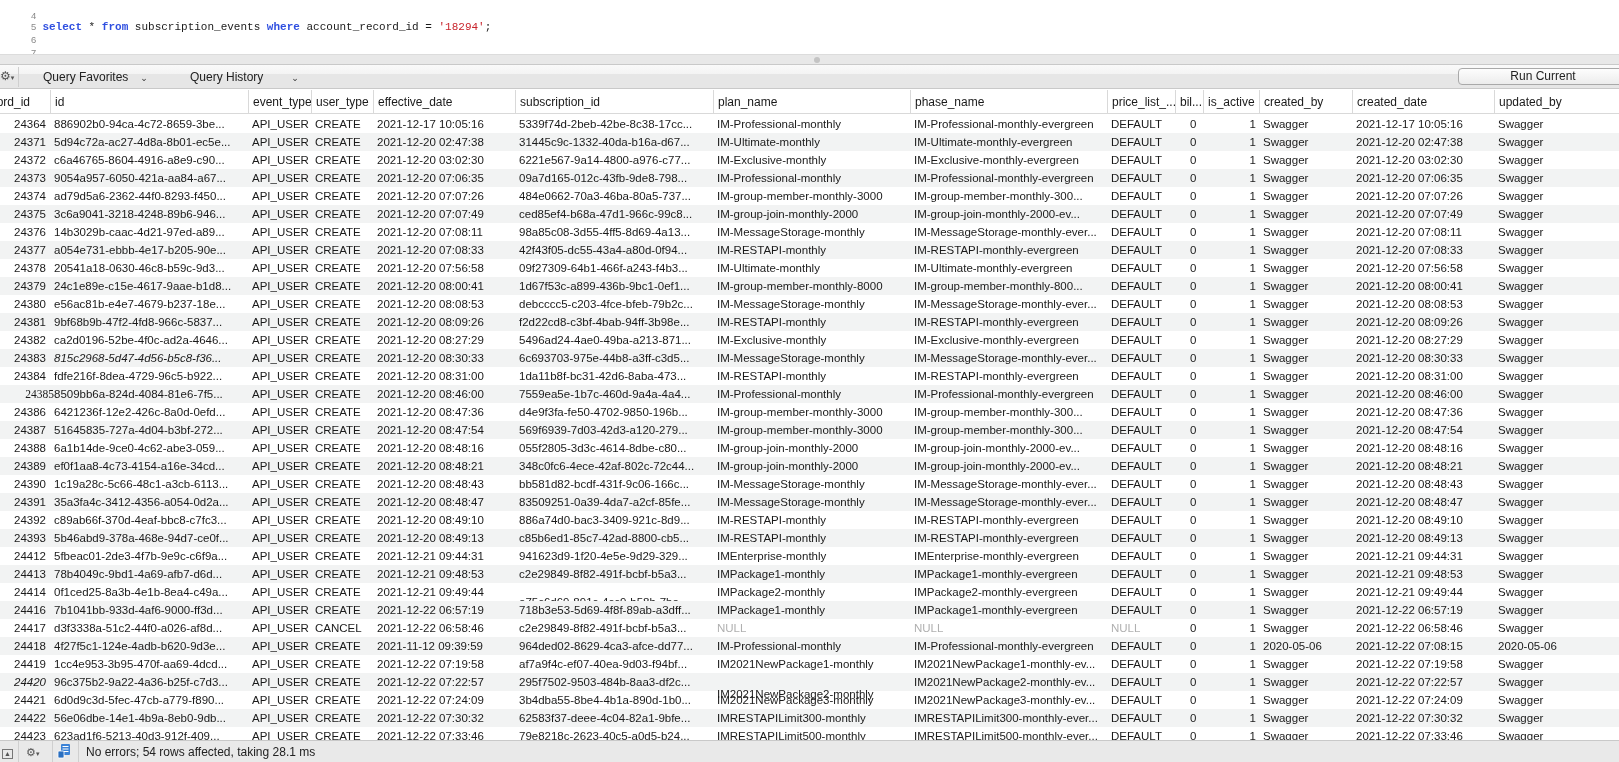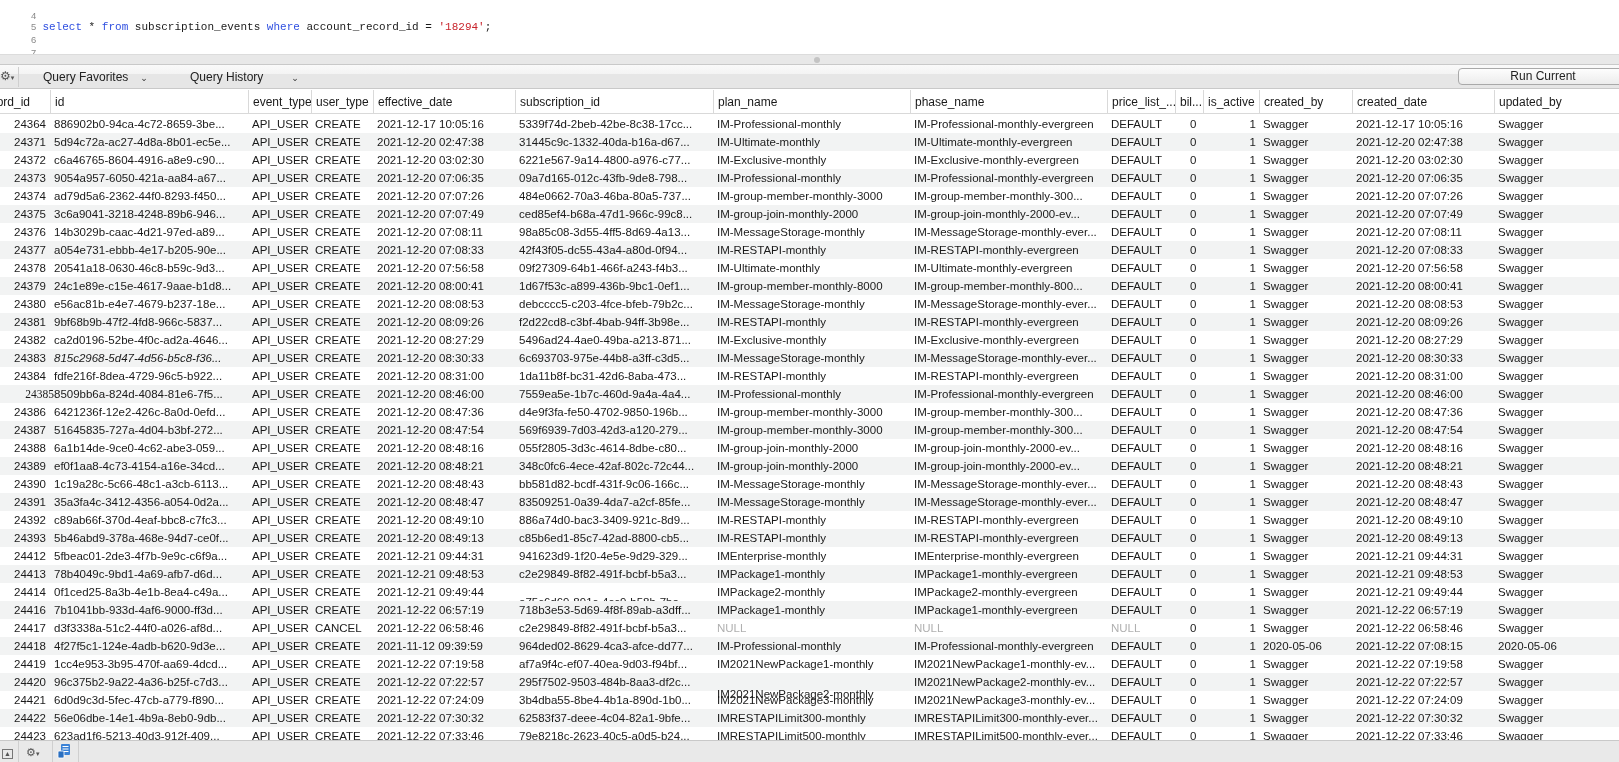--- a/index.html
+++ b/index.html
@@ -4,21 +4,21 @@
 <style>
   * { box-sizing: border-box; margin: 0; padding: 0; }
   html, body { width: 1619px; height: 762px; overflow: hidden; background: #fff; }
   body { font-family: "Liberation Sans", sans-serif; font-size: 12px; color: #1a1a1a; position: relative; }
 
   
   .editor { position: absolute; left: 0; top: 0; width: 1619px; height: 54px; background: #fff; overflow: hidden; }
   .line { position: absolute; left: 0; height: 12px; font-family: "Liberation Mono", monospace; font-size: 11px; line-height: 12px; white-space: pre; }
   .ln { display: inline-block; width: 10px; color: #8a8a8a; font-size: 9.5px; text-align: right; }
   .code { display: inline-block; margin-left: 6px; }
-  .kw { color: #2f4fe0; }
+  .kw { color: #2f4fe0; font-weight: bold; }
   .str { color: #c8232b; }
 
   
   .splitter { position: absolute; left: 0; top: 54px; width: 1619px; height: 11px; background: #e8e8e8; border-top: 1px solid #dcdcdc; border-bottom: 1px solid #c9c9c9; }
   .splitter .dot { position: absolute; left: 814px; top: 2px; width: 6px; height: 6px; border-radius: 3px; background: #c4c4c4; }
 
   
   .toolbar { position: absolute; left: 0; top: 65px; width: 1619px; height: 24px; background: linear-gradient(#fafafa 0, #f3f3f3 40%, #e6e6e6 41%, #e6e6e6 100%); border-bottom: 1px solid #c9c9c9; }
   .tb-gear { position: absolute; left: 0; top: 4px; width: 18px; height: 16px; font-size: 12px; color: #555; }
   .tb-sep { position: absolute; left: 18px; top: 2px; width: 1px; height: 20px; background: #cfcfcf; }
@@ -588,21 +588,21 @@
         <div class="td" style="left: 717px; width: 193px;">IM2021NewPackage1-monthly</div>
         <div class="td" style="left: 914px; width: 193px;">IM2021NewPackage1-monthly-ev...</div>
         <div class="td" style="left: 1111px; width: 64px;">DEFAULT</div>
         <div class="td num" style="left: 1190px; width: 10px; text-align: left;">0</div>
         <div class="td num" style="left: 1203px; width: 53px;">1</div>
         <div class="td" style="left: 1263px; width: 89px;">Swagger</div>
         <div class="td" style="left: 1356px; width: 138px;">2021-12-22 07:19:58</div>
         <div class="td" style="left: 1498px; width: 136px;">Swagger</div>
       </div>
       <div class="tr alt">
-        <div class="td num" style="left: 0px; width: 46px;">24420</div>
+        <div class="td num" style="left: 0px; width: 46px; font-style: italic;">24420</div>
         <div class="td" style="left: 54px; width: 194px;">96c375b2-9a22-4a36-b25f-c7d3...</div>
         <div class="td" style="left: 252px; width: 59px;">API_USER</div>
         <div class="td" style="left: 315px; width: 58px;">CREATE</div>
         <div class="td" style="left: 377px; width: 138px;">2021-12-22 07:22:57</div>
         <div class="td" style="left: 519px; width: 194px;">295f7502-9503-484b-8aa3-df2c...</div>
         <div class="td" style="left: 717px; width: 193px; margin-top: 12px;">IM2021NewPackage2-monthly</div>
         <div class="td" style="left: 914px; width: 193px;">IM2021NewPackage2-monthly-ev...</div>
         <div class="td" style="left: 1111px; width: 64px;">DEFAULT</div>
         <div class="td num" style="left: 1190px; width: 10px; text-align: left;">0</div>
         <div class="td num" style="left: 1203px; width: 53px;">1</div>
@@ -673,13 +673,14 @@
   <div class="db-icon">
     <svg width="14" height="16" viewBox="0 0 14 16">
       <rect x="4" y="1" width="9" height="11" rx="1" fill="#3b82d6"></rect>
       <rect x="5.5" y="3" width="6" height="1" fill="#fff"></rect>
       <rect x="5.5" y="5.5" width="6" height="1" fill="#fff"></rect>
       <rect x="5.5" y="8" width="6" height="1" fill="#fff"></rect>
       <rect x="1" y="8" width="6" height="7" rx="1" fill="#2a6fc0" stroke="#fff" stroke-width="0.8"></rect>
     </svg>
   </div>
   <div class="st-sep" style="left:78px"></div>
+  <div class="st-text">No errors; 54 rows affected, taking 28.1 ms</div>
 </div>
 
 </body></html>

